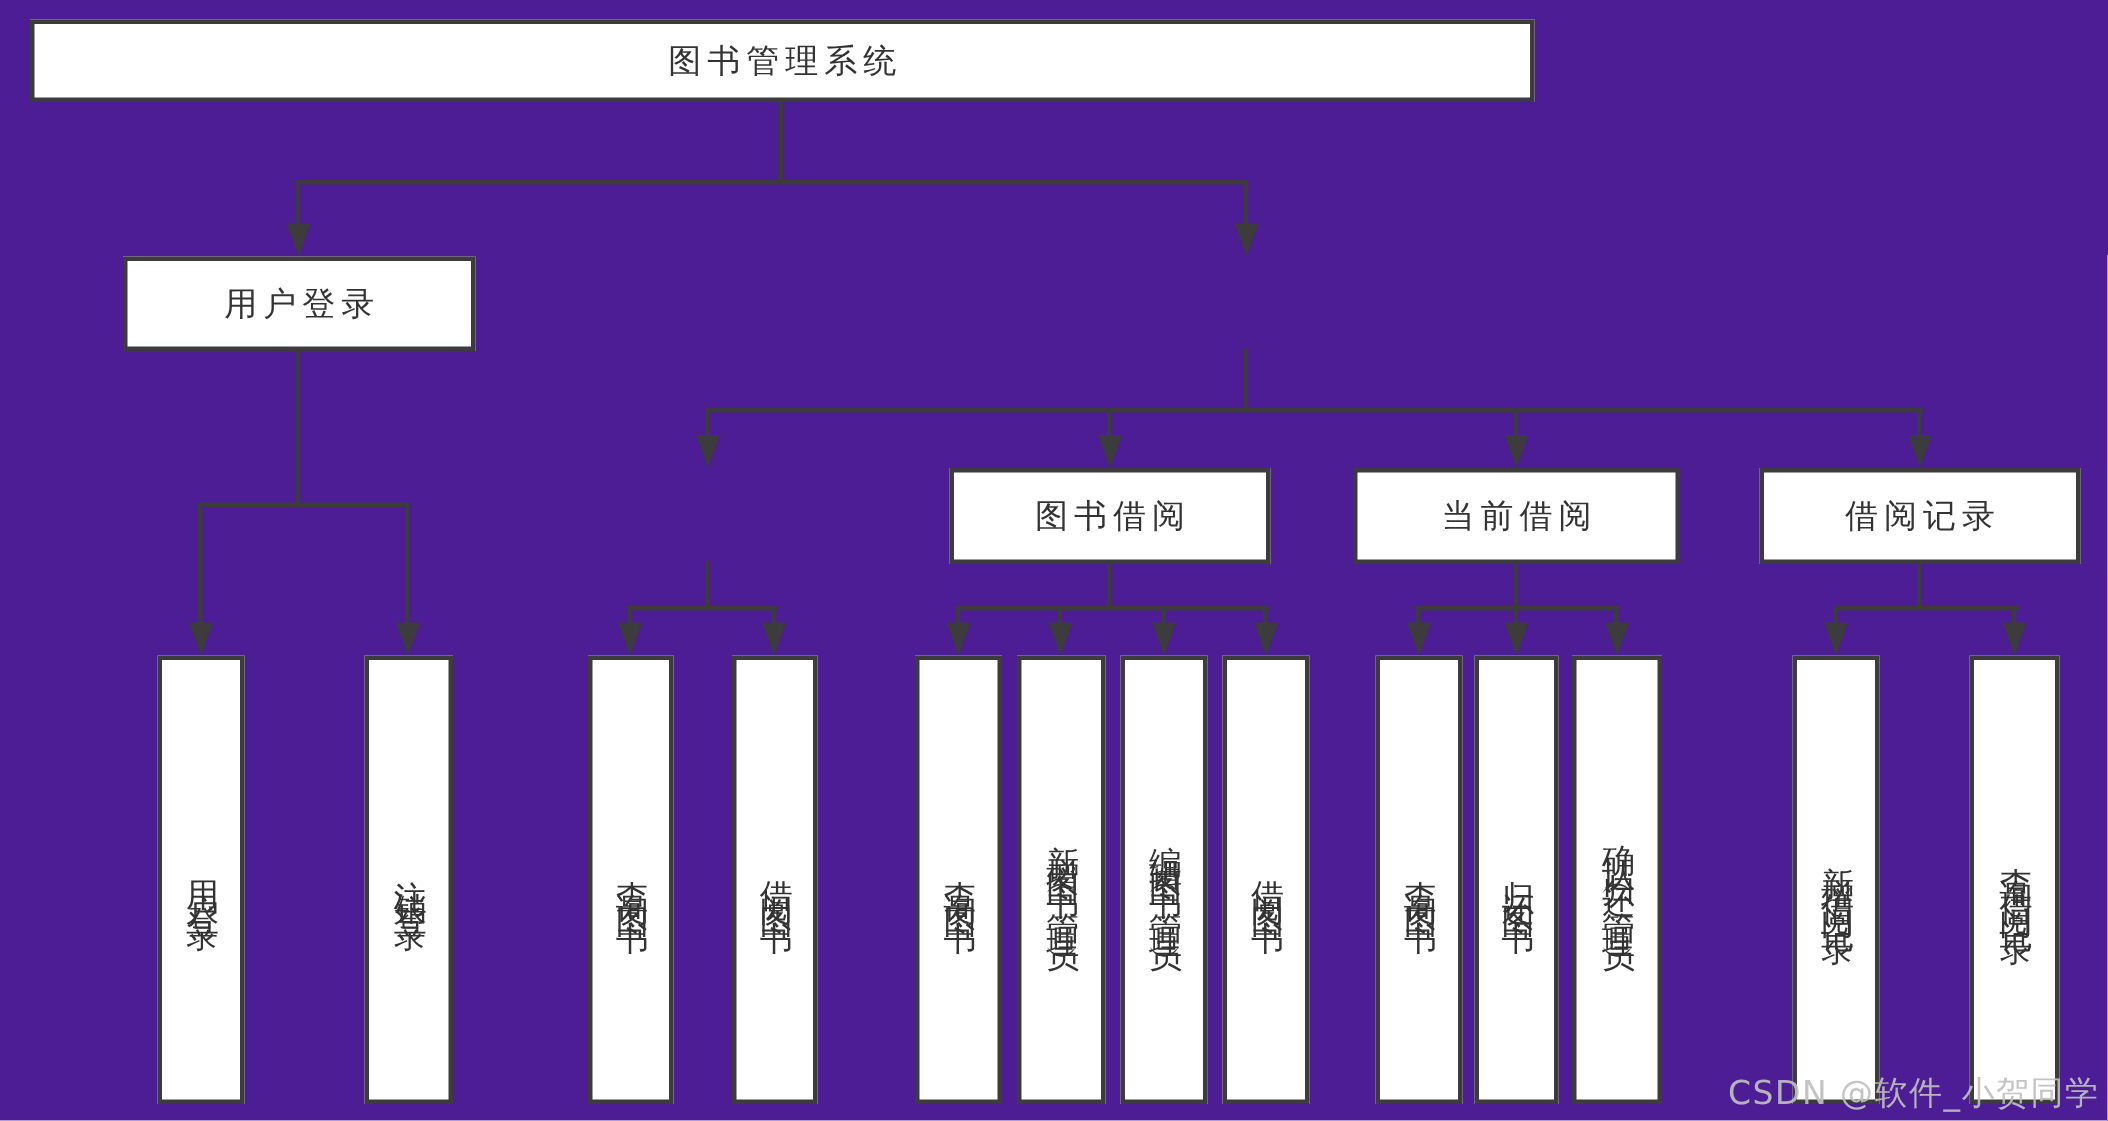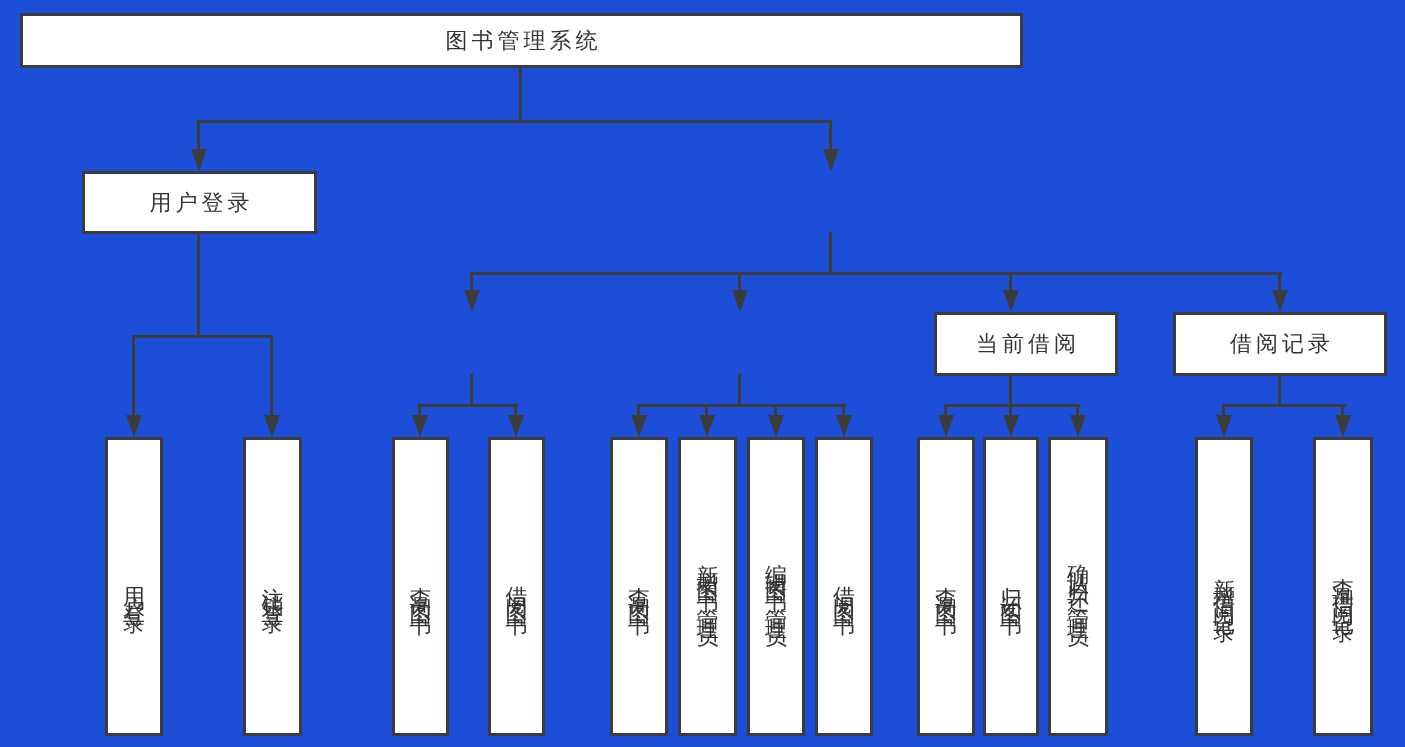--- a/index.html
+++ b/index.html
@@ -1,20 +1,20 @@
 <!DOCTYPE html>
 <html><head>
 <meta charset="utf-8">
 <style>
   html,body { margin:0; padding:0; background:#fff; }
   #stage {
     position: relative;
     width: 1405px;
     height: 747px;
-    background: #1d4ed8;
+    background: #4c1d95;
     font-family: "DejaVu Sans", sans-serif;
     overflow: hidden;
   }
   .box {
     position: absolute;
     box-sizing: border-box;
     background: #ffffff;
     border: 3px solid #3c3c3c;
     color: #333333;
     display: flex;
@@ -80,21 +80,22 @@
   <div class="hl" style="left:470px; top:272px; width:812px;"></div>
   <div class="vl" style="left:470px; top:272px; height:20px;"></div>
   <div class="ah" style="left:464px; top:290px;"></div>
   <div class="vl" style="left:738px; top:272px; height:20px;"></div>
   <div class="ah" style="left:732px; top:290px;"></div>
   <div class="vl" style="left:1009px; top:272px; height:20px;"></div>
   <div class="ah" style="left:1003px; top:290px;"></div>
   <div class="vl" style="left:1278px; top:272px; height:20px;"></div>
   <div class="ah" style="left:1272px; top:290px;"></div>
 
-  <div class="box h" style="left:902px; top:312px; width:184px; height:64px;margin-left:32px;">当前借阅</div>
+  <div class="box h" style="left:633px; top:312px; width:214px; height:64px;">图书借阅</div>
+  <div class="box h" style="left:902px; top:312px; width:218px; height:64px;">当前借阅</div>
   <div class="box h" style="left:1173px; top:312px; width:214px; height:64px;">借阅记录</div>
 
   <div class="vl" style="left:470px; top:374px; height:31px;"></div>
   <div class="vl" style="left:738px; top:374px; height:31px;"></div>
   <div class="vl" style="left:1009px; top:374px; height:31px;"></div>
   <div class="vl" style="left:1278px; top:374px; height:31px;"></div>
 
   <div class="hl" style="left:418px; top:404px; width:100px;"></div>
   <div class="hl" style="left:637px; top:404px; width:209px;"></div>
   <div class="hl" style="left:944px; top:404px; width:136px;"></div>
@@ -137,14 +138,15 @@
   <div class="box v" style="left:747px; top:437px; width:58px; height:299px;">编辑图书（管理员）</div>
   <div class="box v" style="left:815px; top:437px; width:58px; height:299px;">借阅图书</div>
 
   <div class="box v" style="left:917px; top:437px; width:58px; height:299px;">查询图书</div>
   <div class="box v" style="left:983px; top:437px; width:56px; height:299px;">归还图书</div>
   <div class="box v" style="left:1048px; top:437px; width:60px; height:299px;">确认归还（管理员）</div>
 
   <div class="box v" style="left:1195px; top:437px; width:58px; height:299px;">新增借阅记录</div>
   <div class="box v" style="left:1313px; top:437px; width:60px; height:299px;">查询借阅记录</div>
 
+  <div class="watermark">CSDN @软件_小贺同学</div>
 
 </div>
 
 </body></html>

